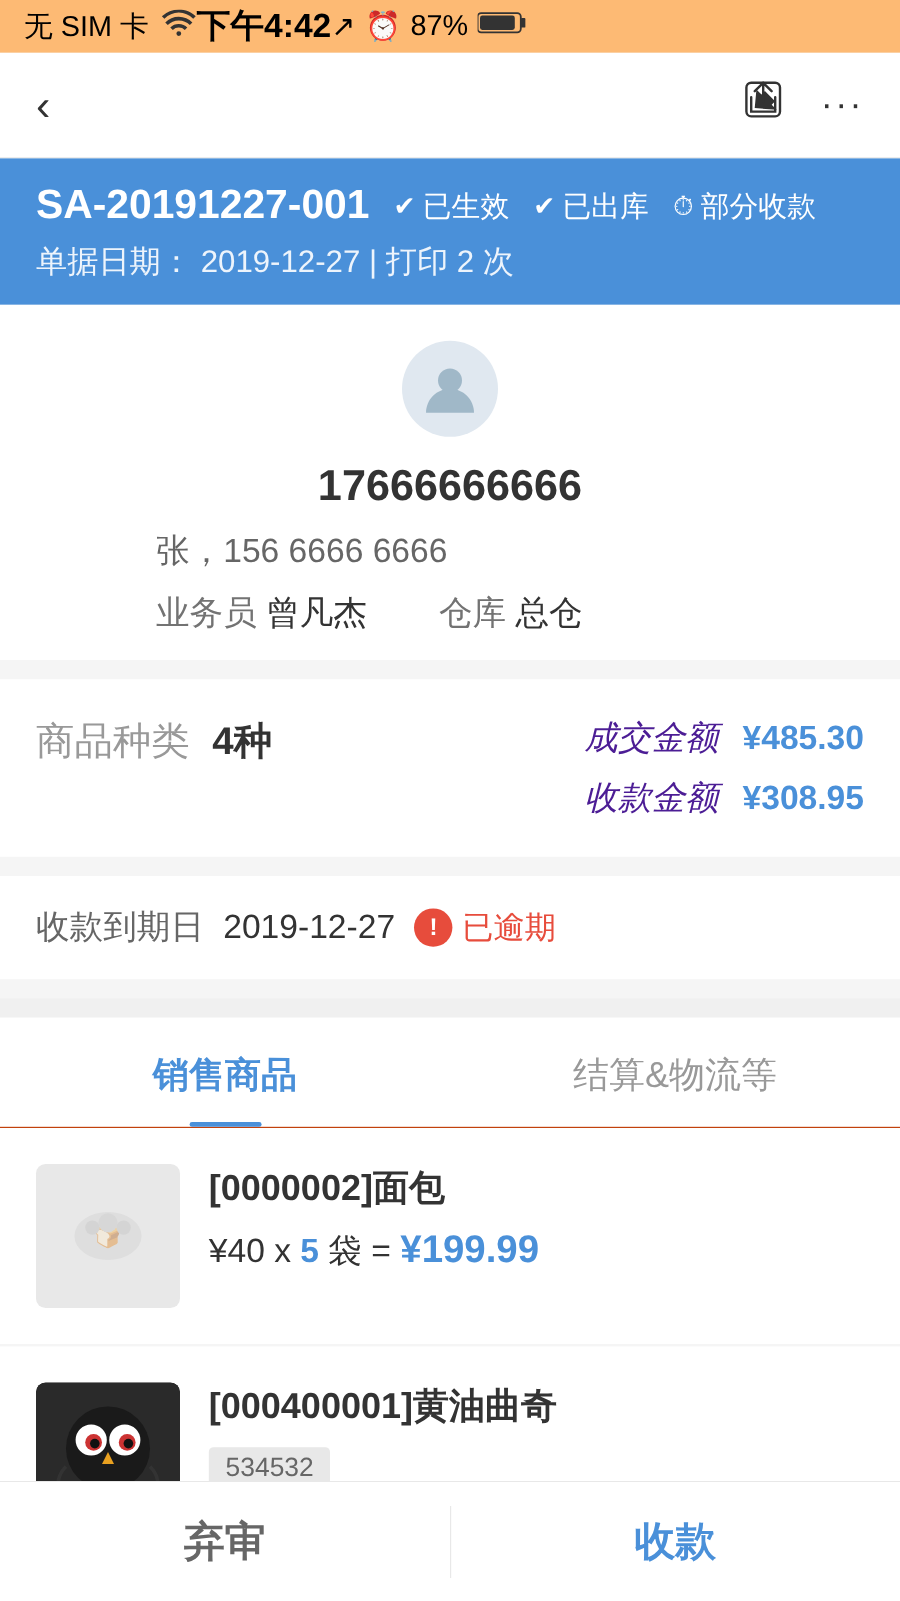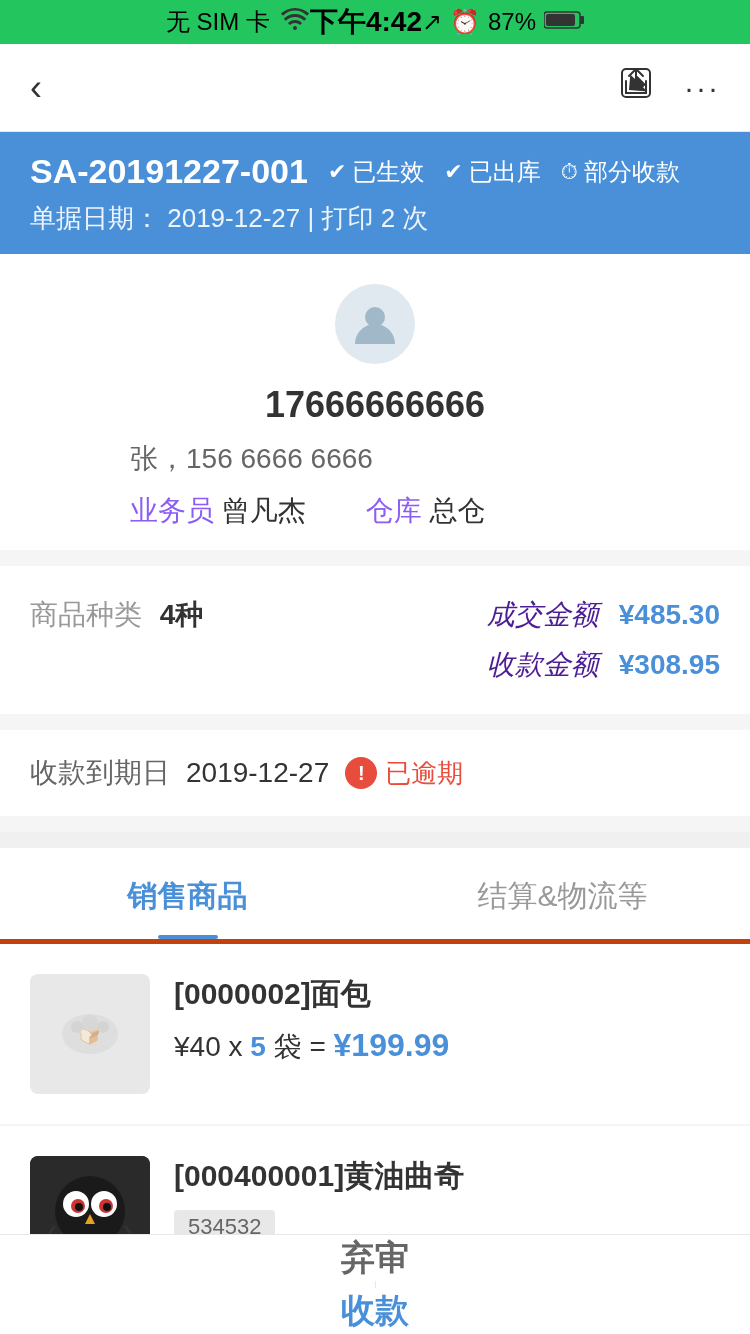--- a/index.html
+++ b/index.html
@@ -8,25 +8,25 @@
       font-family: -apple-system, "PingFang SC", "Helvetica Neue", sans-serif;
       background: #f5f5f5;
       width: 750px;
       min-height: 1334px;
       overflow-x: hidden;
       font-size: 28px;
     }
 
     
     .status-bar {
-      background: #22c55e;
+      background: #fdba74;
       height: 44px;
       display: flex;
       align-items: center;
-      justify-content: center;
+      justify-content: flex-start;
       padding: 16px 20px;
       font-size: 24px;
       font-weight: 500;
     }
     .status-bar-left { display: flex; align-items: center; gap: 10px; }
     .status-bar-center { font-size: 28px; font-weight: 600; }
     .status-bar-right { display: flex; align-items: center; gap: 8px; font-size: 24px; }
 
     
     .nav-bar {
@@ -116,34 +116,34 @@
       margin-left: 100px;
       margin-bottom: 14px;
     }
     .customer-meta {
       display: flex;
       margin-left: 100px;
       gap: 60px;
       font-size: 28px;
       color: #333;
     }
-    .meta-label { color: #8b5cf6; }
+    .meta-label { color: #737373; }
     .meta-value { color: #333; font-weight: 500; }
 
     
     .stats-section {
       background: #fff;
       padding: 30px;
       margin-bottom: 16px;
       display: flex;
       justify-content: space-between;
       align-items: flex-start;
     }
     .stats-left {
-      font-size: 28px;
+      font-size: 32px;
       color: #333;
     }
     .stats-left .label { color: #999; margin-right: 10px; }
     .stats-left .value { font-weight: 600; }
     .stats-right { text-align: right; }
     .stat-row {
       display: flex;
       justify-content: flex-end;
       align-items: center;
       gap: 20px;
@@ -191,21 +191,21 @@
     
     .divider {
       height: 16px;
       background: #f0f0f0;
     }
 
     
     .tabs {
       background: #fff;
       display: flex;
-      border-bottom: 5px solid #c2410c;
+      border-bottom: 1px solid #c2410c;
     }
     .tab {
       flex: 1;
       text-align: center;
       padding: 28px 0 22px;
       font-size: 30px;
       color: #999;
       position: relative;
       cursor: pointer;
     }
@@ -273,21 +273,20 @@
     
     .bottom-bar {
       position: fixed;
       bottom: 0;
       left: 0;
       width: 750px;
       height: 100px;
       background: #fff;
       border-top: 1px solid #e8e8e8;
       display: flex;
-      flex-direction: column;
     }
     .bottom-btn {
       flex: 1;
       display: flex;
       align-items: center;
       justify-content: center;
       font-size: 34px;
       font-weight: 600;
       cursor: pointer;
     }

